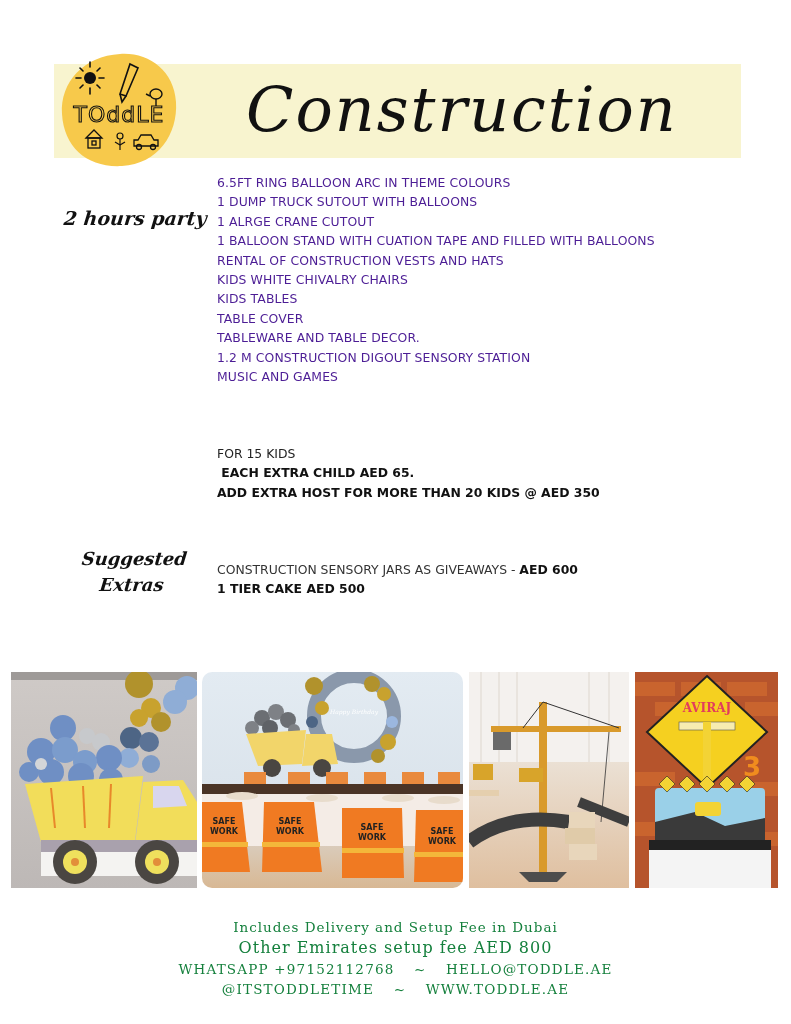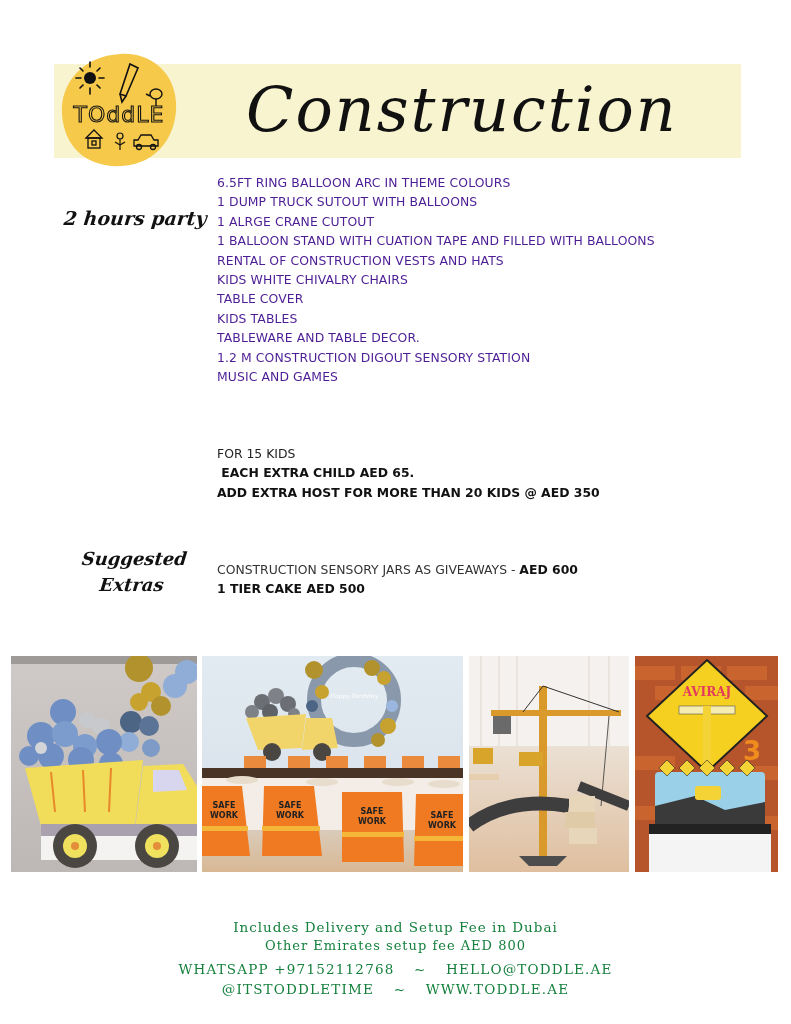--- a/index.html
+++ b/index.html
@@ -35,31 +35,31 @@
   }
 
   .pricing { position: absolute; left: 217px; top: 444px; }
   .pricing div { font-size: 12.4px; line-height: 19.4px; white-space: nowrap; color: #222; }
   .pricing .b { font-weight: bold; color: #111; }
 
   .extras { position: absolute; left: 217px; top: 560px; }
   .extras div { font-size: 12.4px; line-height: 19.4px; white-space: nowrap; color: #333; }
   .extras .b { font-weight: bold; color: #111; }
 
-  .photo { position: absolute; top: 656px; height: 216px; overflow: hidden; }
+  .photo { position: absolute; top: 672px; height: 216px; overflow: hidden; }
   .p1 { left: 11px; width: 186px; background: linear-gradient(180deg,#cfcac7 0%,#bdb8b6 100%); }
-  .p2 { left: 202px; width: 261px; background: linear-gradient(180deg,#e3ebf2 0%,#dbe4ec 55%,#d8b894 100%); }
+  .p2 { left: 202px; width: 261px; background: linear-gradient(180deg,#e3ebf2 0%,#dbe4ec 55%,#d8b894 100%); border-radius: 10px; }
   .p3 { left: 469px; width: 160px; background: linear-gradient(180deg,#f3efe9 0%,#ece4da 35%,#dfbf9f 100%); }
   .p4 { left: 635px; width: 143px; background: #b6542c; }
   .photo svg { position: absolute; left: 0; top: 0; width: 100%; height: 100%; }
 
   .footer { position: absolute; left: 0; width: 791px; text-align: center;
             font-family: "DejaVu Serif", serif; color: #15803d; white-space: nowrap; }
   .f1 { top: 919px; font-size: 13.5px; letter-spacing: 1px; }
-  .f2 { top: 938px; font-size: 13px; letter-spacing: 1px; }
+  .f2 { top: 938px; font-size: 16px; letter-spacing: 1px; }
   .f3 { top: 961px; font-size: 13.5px; letter-spacing: 1.2px; }
   .f4 { top: 981px; font-size: 13.5px; letter-spacing: 1.2px; }
   .f3 span, .f4 span { display: inline-block; }
   .sep { margin: 0 14px; }
 </style>
 </head>
 <body>
 
 <div class="header-band"></div>
 
@@ -117,22 +117,22 @@
 
 <div class="script-label lbl-party">2 hours party</div>
 
 <ul class="list">
   <li>6.5FT RING BALLOON ARC IN THEME COLOURS</li>
   <li>1 DUMP TRUCK SUTOUT WITH BALLOONS</li>
   <li>1 ALRGE CRANE CUTOUT</li>
   <li>1 BALLOON STAND WITH CUATION TAPE AND FILLED WITH BALLOONS</li>
   <li>RENTAL OF CONSTRUCTION VESTS AND HATS</li>
   <li>KIDS WHITE CHIVALRY CHAIRS</li>
+  <li>KIDS TABLES</li>
   <li>TABLE COVER</li>
-  <li>KIDS TABLES</li>
   <li>TABLEWARE AND TABLE DECOR.</li>
   <li>1.2 M CONSTRUCTION DIGOUT SENSORY STATION</li>
   <li>MUSIC AND GAMES</li>
 </ul>
 
 <div class="pricing">
   <div>FOR 15 KIDS</div>
   <div class="b" style="white-space:pre"> EACH EXTRA CHILD AED 65.</div>
   <div class="b">ADD EXTRA HOST FOR MORE THAN 20 KIDS @ AED 350</div>
 </div>

